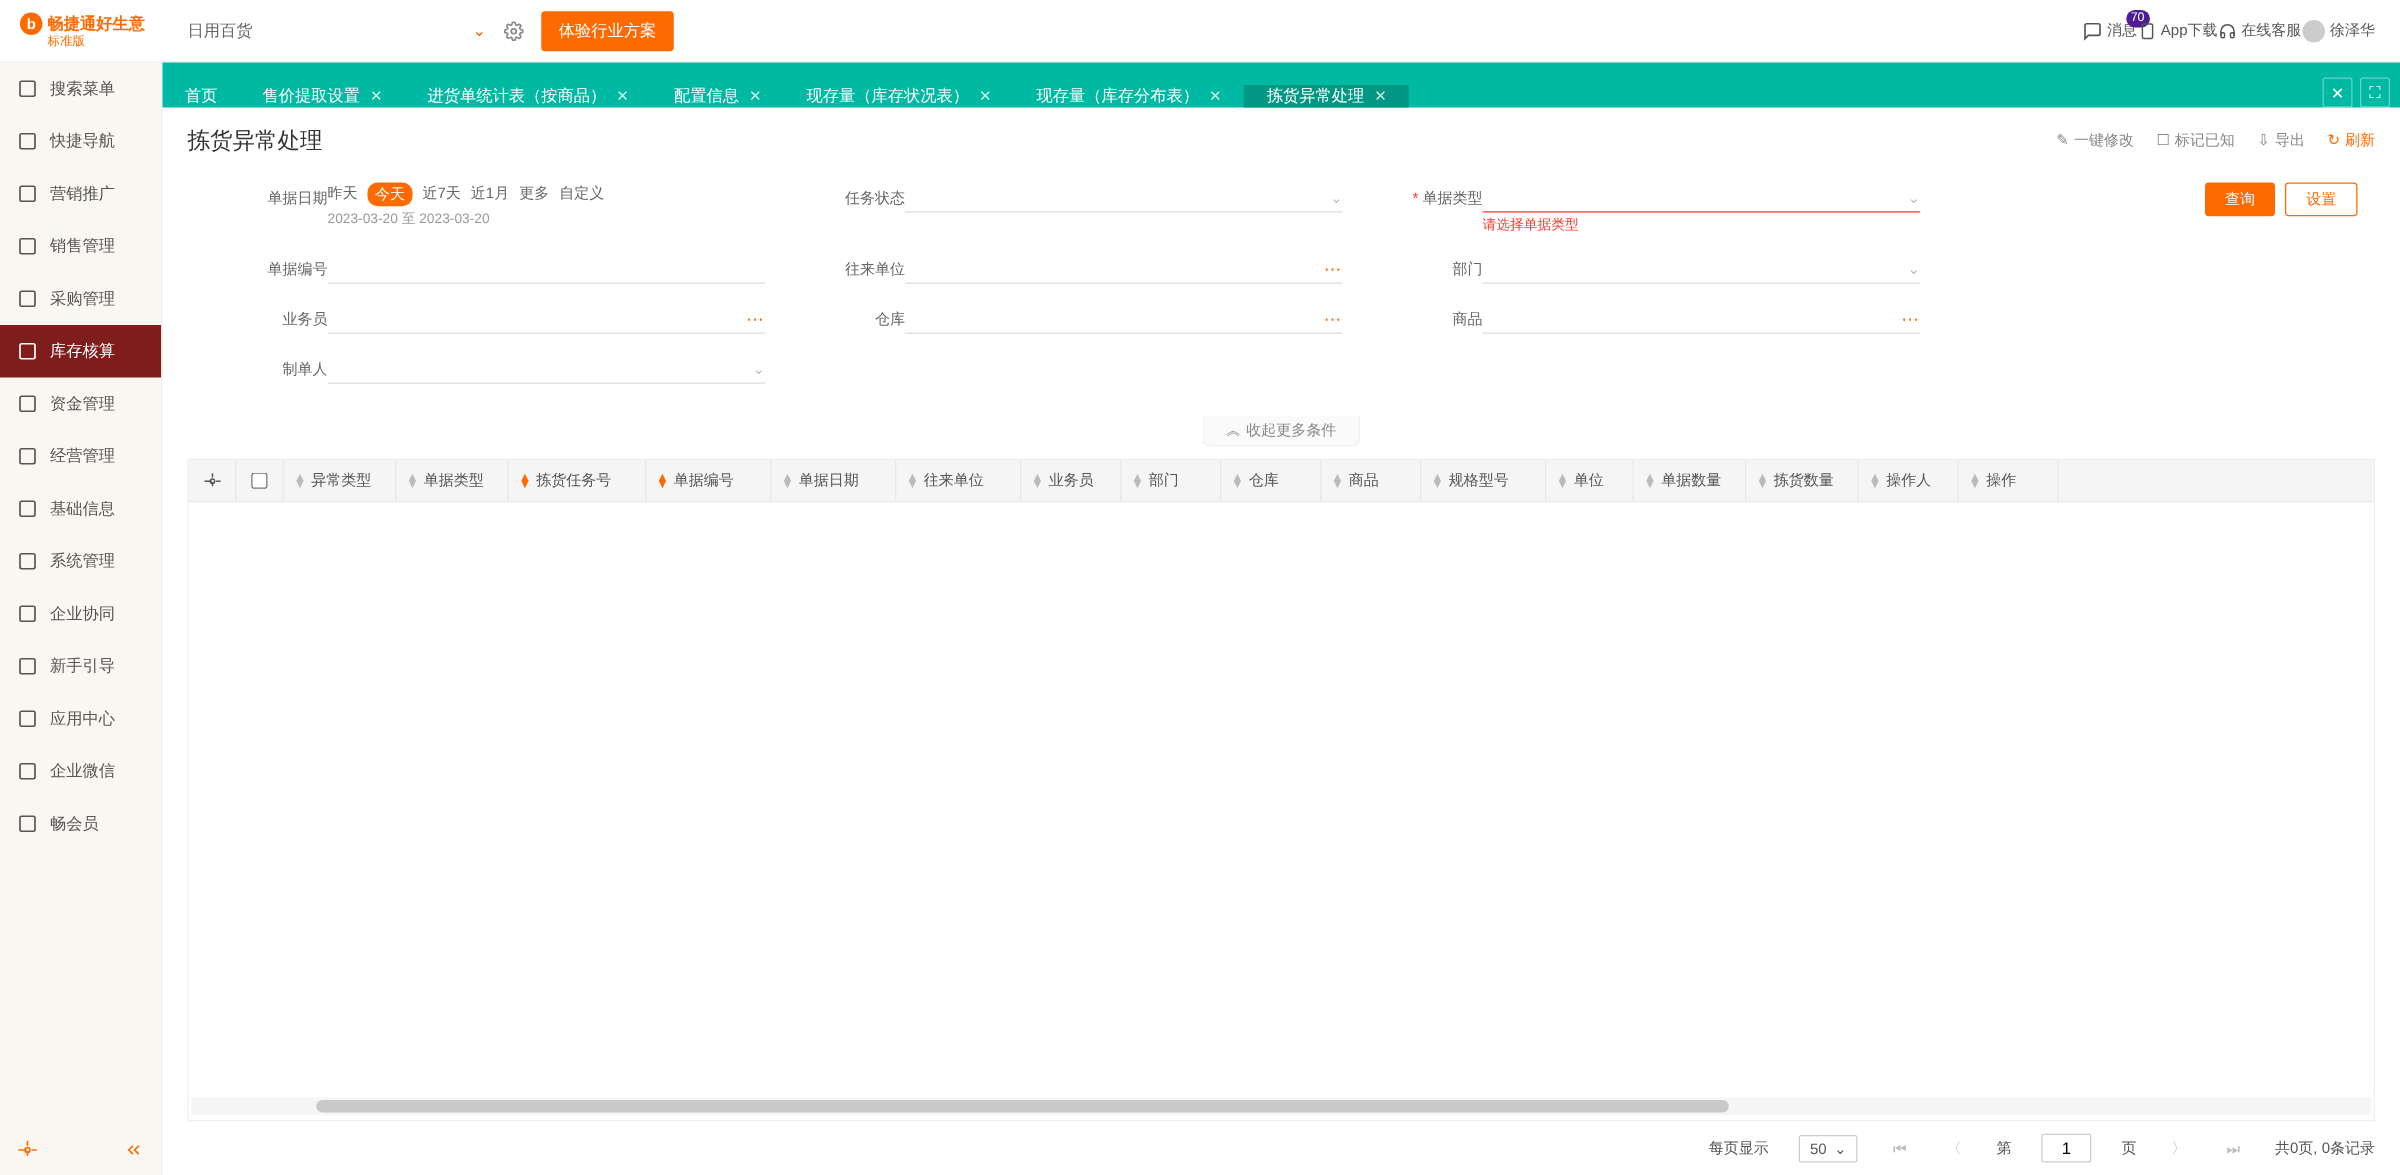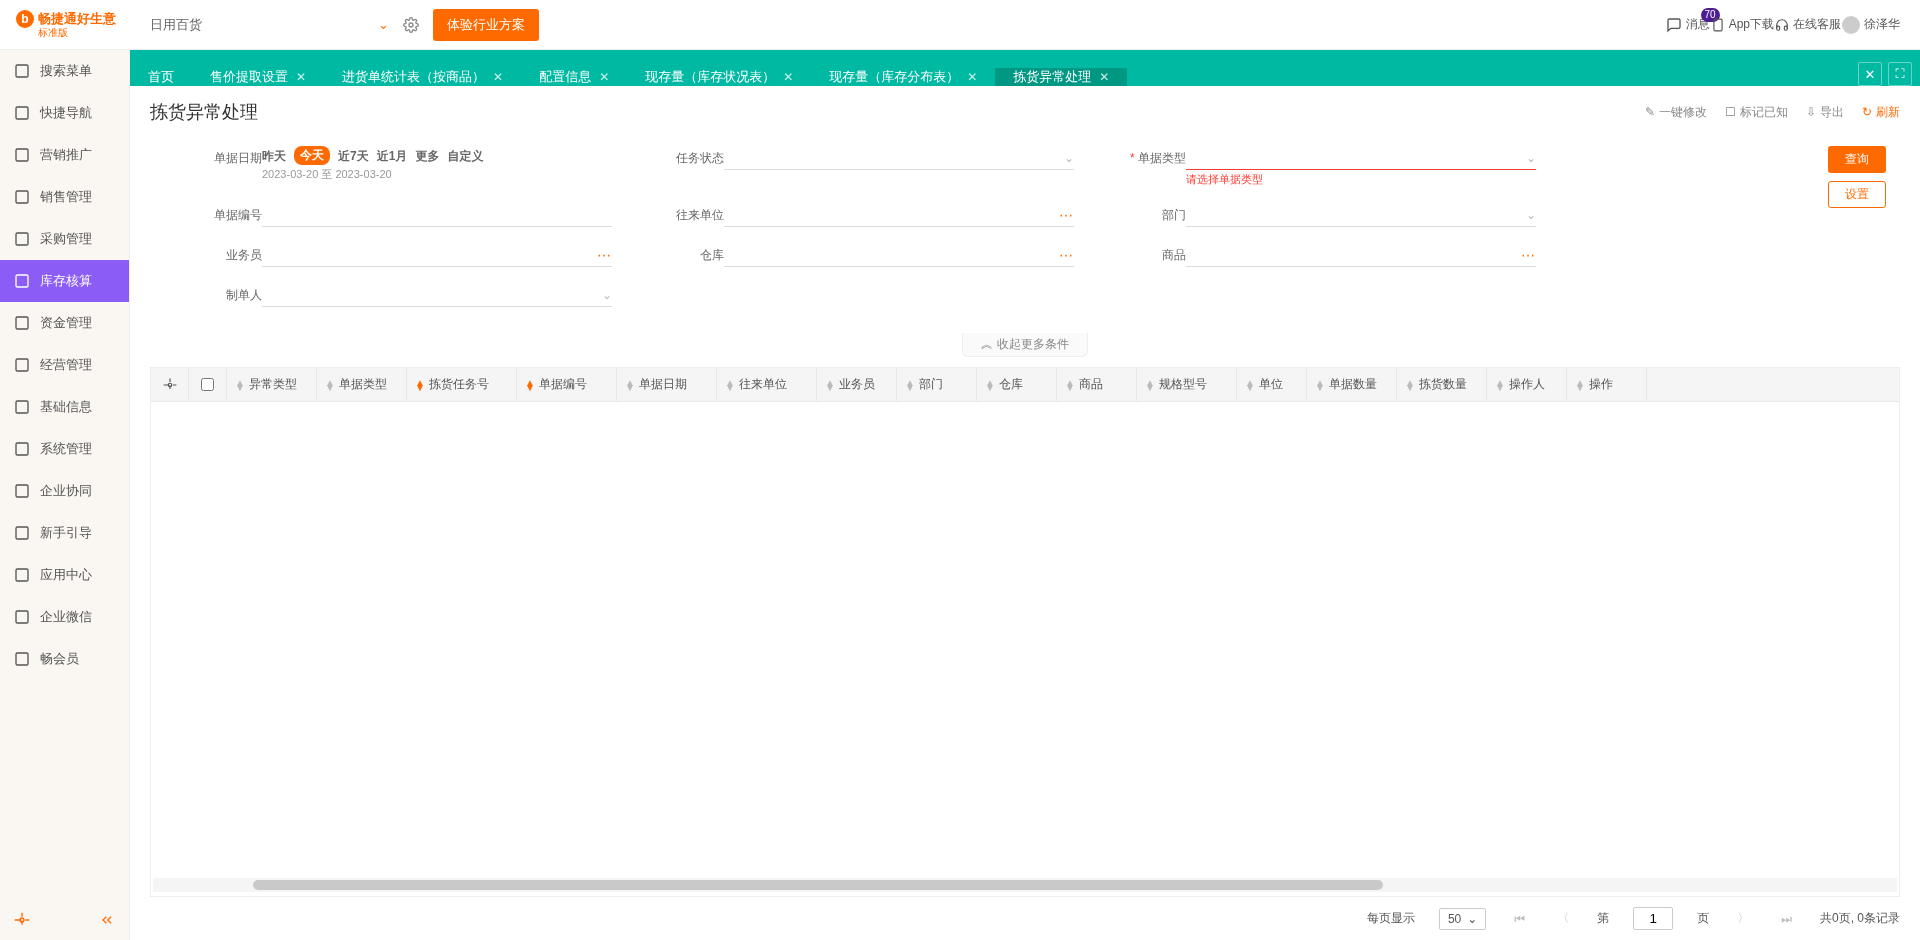--- a/index.html
+++ b/index.html
@@ -23,21 +23,21 @@
 .badge { position:absolute; top:-8px; right:-10px; background:#4c1d95; color:#fff; border-radius:8px; font-size:10px; padding:0 4px; line-height:14px;}
 .avatar-ico { width:18px; height:18px; background:#ccc; border-radius:50%; display:inline-block;}
 
 
 .body { flex:1; display:flex; min-height:0; }
 
 
 .sidebar { width:130px; background:#faf6f2; display:flex; flex-direction:column; border-right:1px solid #eee;}
 .side-items { flex:1; overflow:auto; }
 .side-item { display:flex; align-items:center; gap:10px; padding:12px 14px; color:#555; cursor:pointer; font-size:13px;}
-.side-item.active { background:#8b5cf6; color:#fff; }
+.side-item.active { background:#7f1d1d; color:#fff; }
 .side-icon { width:16px; height:16px; display:inline-flex; align-items:center; justify-content:center; }
 .side-bottom { height:40px; display:flex; align-items:center; justify-content:space-between; padding:0 14px; color:#ff6a00;}
 
 
 .main { flex:1; display:flex; flex-direction:column; min-width:0; }
 
 
 .tabs { height:36px; background:#00b9a2; display:flex; align-items:flex-end; color:#fff; font-size:13px;}
 .tab { display:flex; align-items:center; padding:0 18px; gap:8px; cursor:pointer; white-space:nowrap; }
 .tab.active { background:#009883; }
@@ -57,26 +57,26 @@
 .filter-wrap { padding:6px 20px 0; }
 .filter { background:#fff; padding:6px 40px 6px 40px; position:relative;}
 .row { display:flex; gap:40px; margin-bottom:16px; align-items:flex-start;}
 .field { display:flex; align-items:flex-start; }
 .flabel { width:72px; text-align:right; color:#666; padding-top:4px; font-size:12px;}
 .flabel.req::before { content:"* "; color:#ff3b30;}
 .fcontrol { width:350px; border-bottom:1px solid #ddd; min-height:24px; display:flex; align-items:center; justify-content:space-between; padding:2px 0; color:#333;}
 .fcontrol.error { border-bottom:1px solid #ff3b30;}
 .fcontrol .chev { color:#bbb; font-size:12px;}
 .fcontrol .dots { color:#ff6a00; letter-spacing:1px; font-size:14px;}
-.date-opts { display:flex; gap:8px; align-items:flex-end; font-size:12px; color:#666; flex-wrap:wrap;font-weight:bold;}
+.date-opts { display:flex; gap:8px; align-items:flex-start; font-size:12px; color:#666; flex-wrap:wrap;}
 .date-opts .opt { cursor:pointer; }
 .date-opts .opt.active { background:#ff6a00; color:#fff; padding:1px 6px; border-radius:8px;}
 .date-range { font-size:11px; color:#999; margin-top:2px;}
 .err-msg { color:#ff3b30; font-size:11px; margin-top:2px;}
-.filter-actions { position:absolute; right:14px; top:6px; display:flex; flex-direction:column; gap:8px;}
+.filter-actions { position:absolute; right:14px; top:6px; display:flex; flex-direction:row; gap:8px;}
 .btn-primary { background:#ff6a00; color:#fff; border:none; padding:5px 16px; border-radius:3px; cursor:pointer; font-size:12px;}
 .btn-outline { background:#fff; color:#ff6a00; border:1px solid #ff6a00; padding:4px 16px; border-radius:3px; cursor:pointer; font-size:12px;}
 
 .collapse-bar { text-align:center; padding:4px 0; color:#888; font-size:12px; cursor:pointer;}
 .collapse-bar .inner { display:inline-flex; align-items:center; gap:4px; border:1px solid #eee; border-top:none; padding:3px 18px; border-radius:0 0 6px 6px; background:#fafafa;}
 
 
 .table-wrap { margin:6px 20px 0; border:1px solid #eee; flex:1; display:flex; flex-direction:column; min-height:0;}
 .thead { display:flex; background:#f5f5f5; border-bottom:1px solid #e8e8e8; height:34px; align-items:center; font-size:12px; color:#555;}
 .th { display:flex; align-items:center; gap:4px; padding:0 8px; border-right:1px solid #e8e8e8; height:100%; white-space:nowrap;}

